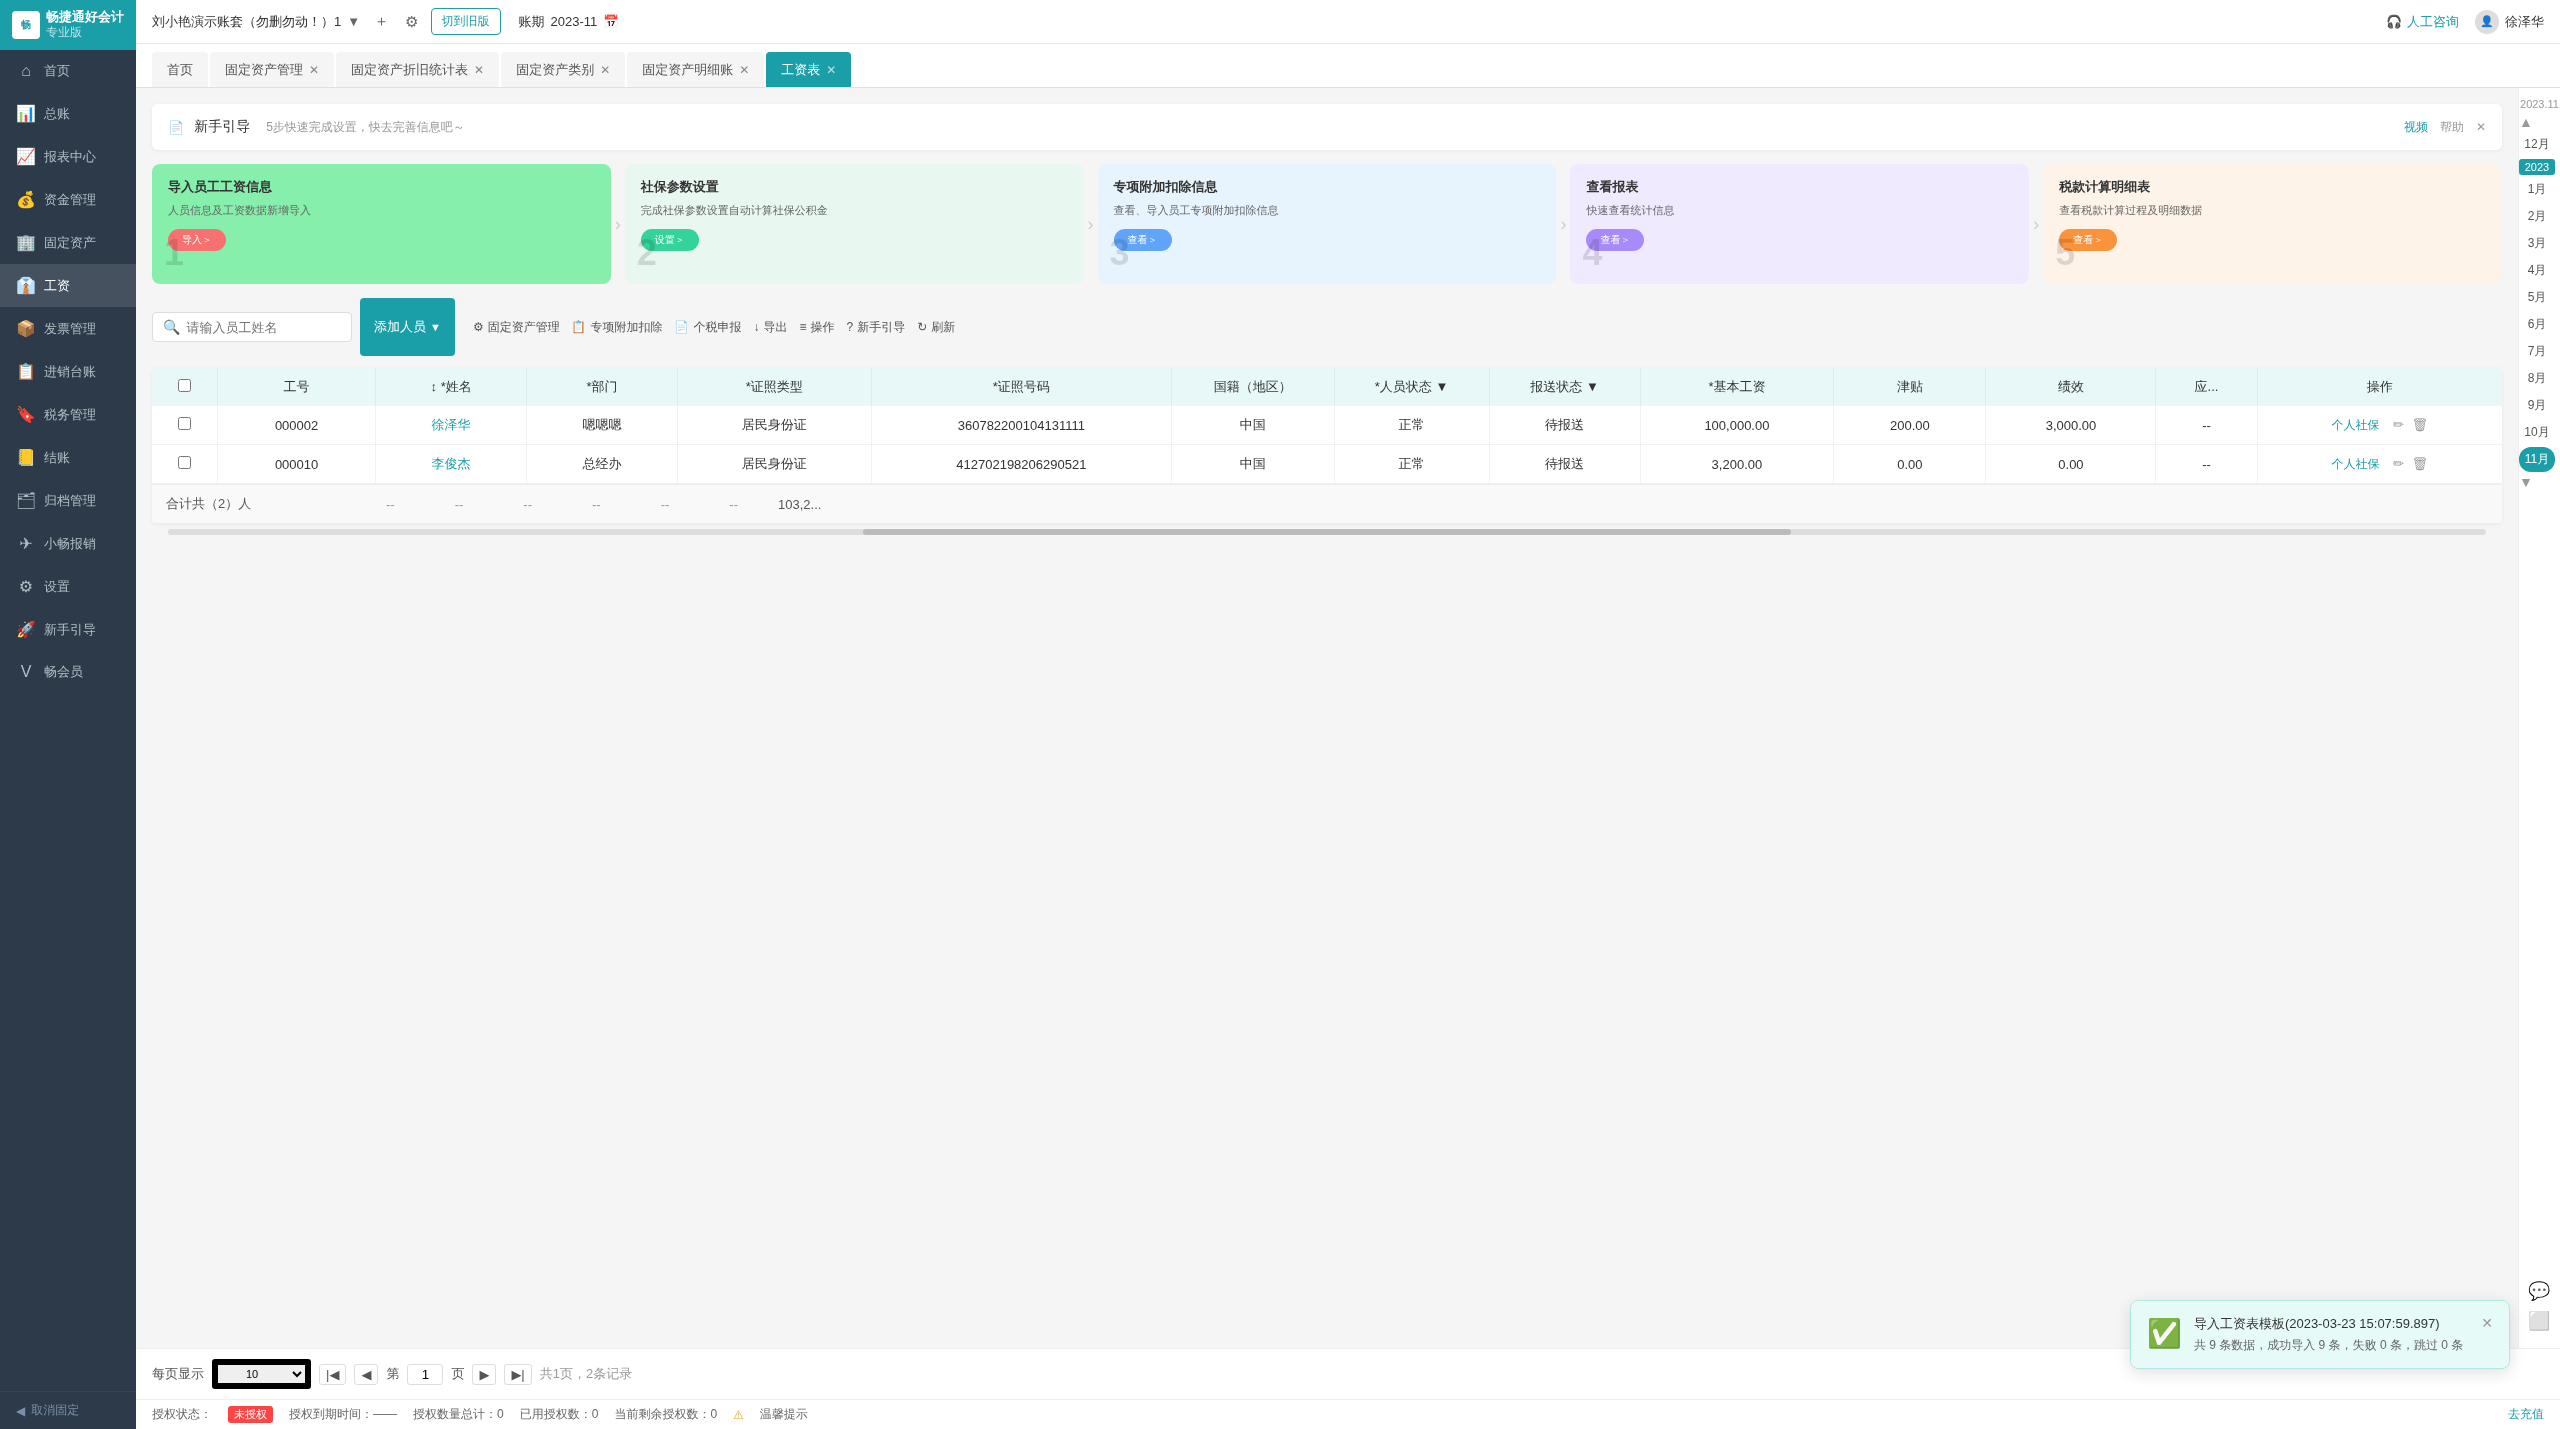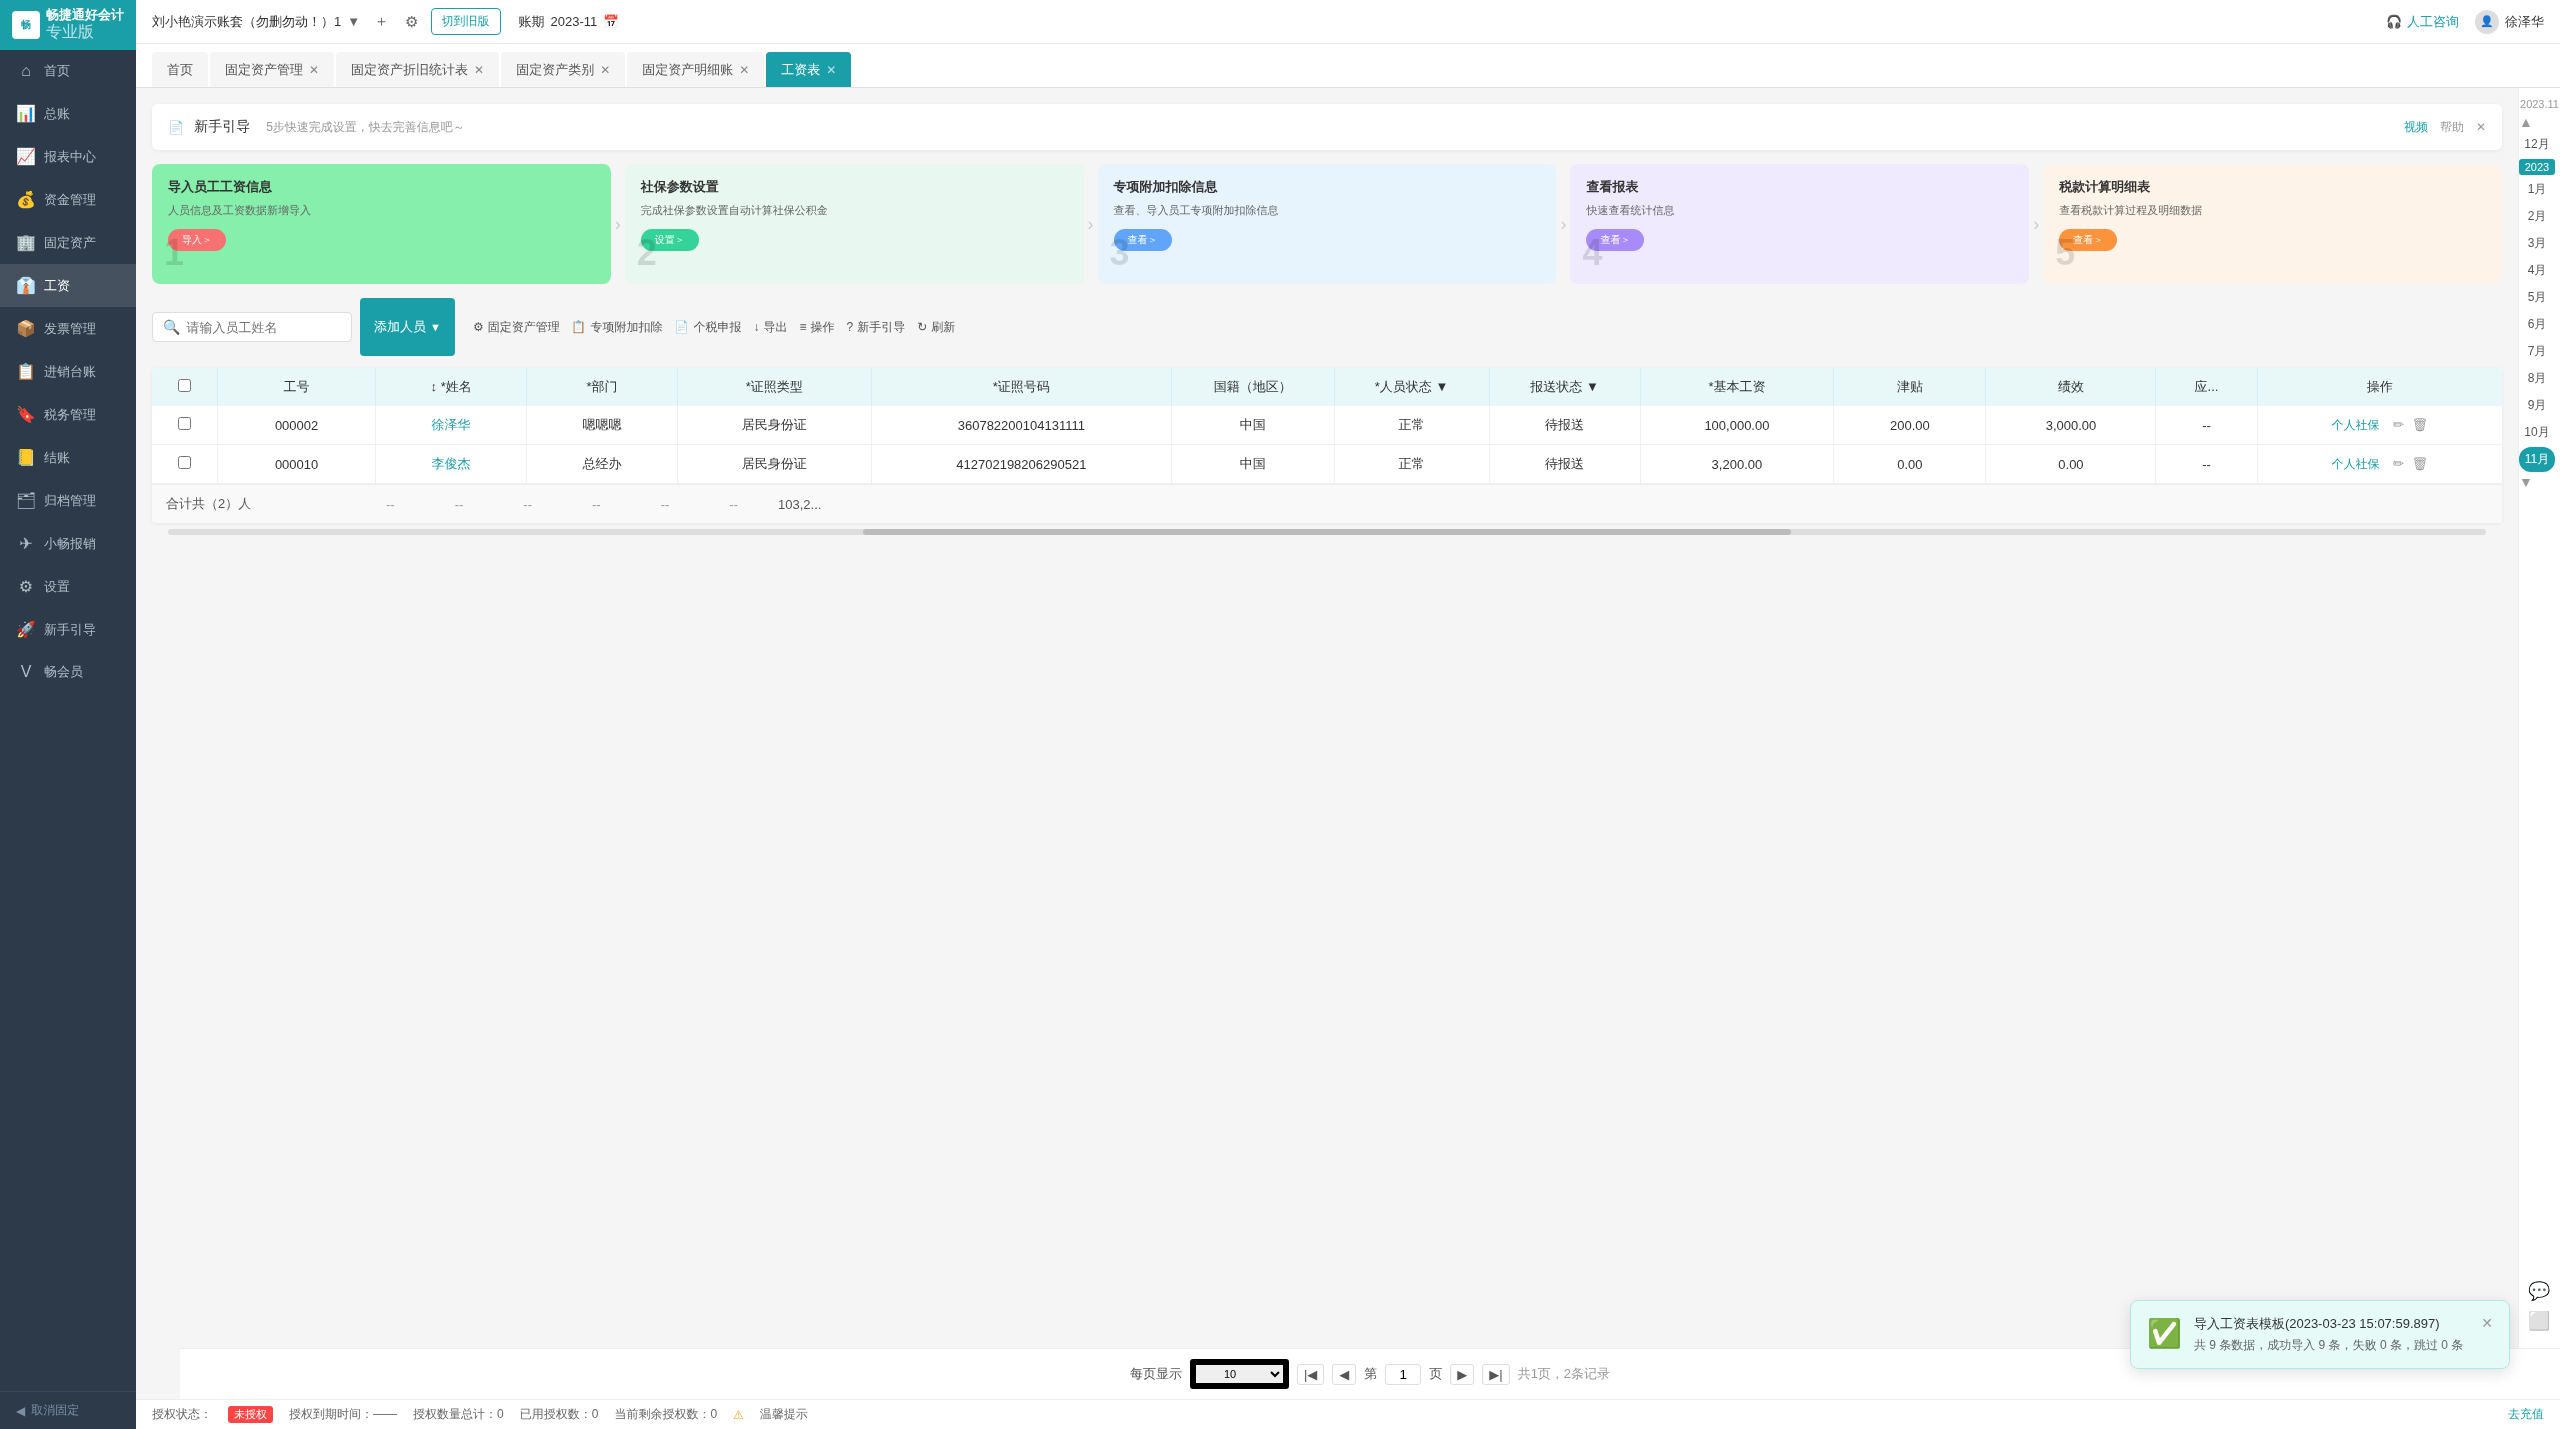--- a/index.html
+++ b/index.html
@@ -24,21 +24,21 @@
       height: 50px;
     }
     .sidebar-logo-icon {
       width: 28px; height: 28px;
       background: white;
       border-radius: 4px;
       display: flex; align-items: center; justify-content: center;
       color: #1a9fa8; font-weight: bold; font-size: 10px;
     }
     .sidebar-logo-text { color: white; font-size: 13px; font-weight: bold; line-height: 1.2; }
-    .sidebar-logo-sub { color: rgba(255,255,255,0.7); font-size: 16px; }
+    .sidebar-logo-sub { color: rgba(255,255,255,0.7); font-size: 12px; }
     .sidebar-nav { flex: 1; overflow-y: auto; }
     .sidebar-item {
       display: flex; align-items: center; gap: 8px;
       padding: 12px 16px; cursor: pointer; color: #b0bec5;
       transition: background 0.2s;
     }
     .sidebar-item.active { background: rgba(255,255,255,0.12); color: white; }
     .sidebar-item-icon { font-size: 16px; width: 20px; text-align: center; }
     .sidebar-item-label { font-size: 13px; }
     .sidebar-bottom {
@@ -183,22 +183,22 @@
     
     .table-footer {
       background: #f9f9f9; border-top: 1px solid #eee;
       padding: 10px 14px; display: flex; align-items: center; gap: 20px; font-size: 13px; color: #555;
     }
     .dash { color: #999; }
 
     
     .pagination-bar {
       background: white; border-top: 1px solid #eee;
-      padding: 10px 16px; display: flex; align-items: center; justify-content: center;
-      gap: 8px; font-size: 13px; color: #555; flex-shrink: 0; margin-left: 44px;
+      padding: 10px 16px; display: flex; align-items: center; justify-content: flex-start;
+      gap: 8px; font-size: 13px; color: #555; flex-shrink: 0;
     }
     .page-size-select {
       border: 6px solid #000000; border-radius: 3px; padding: 2px 24px; font-size: 11px; cursor: pointer;
     }
     .page-nav-btn {
       border: 1px solid #ddd; background: white; border-radius: 3px;
       padding: 2px 6px; cursor: pointer; color: #555; font-size: 13px;
     }
     .page-input { width: 36px; border: 1px solid #ddd; border-radius: 3px; padding: 2px 4px; text-align: center; }
     .page-info { color: #999; }

